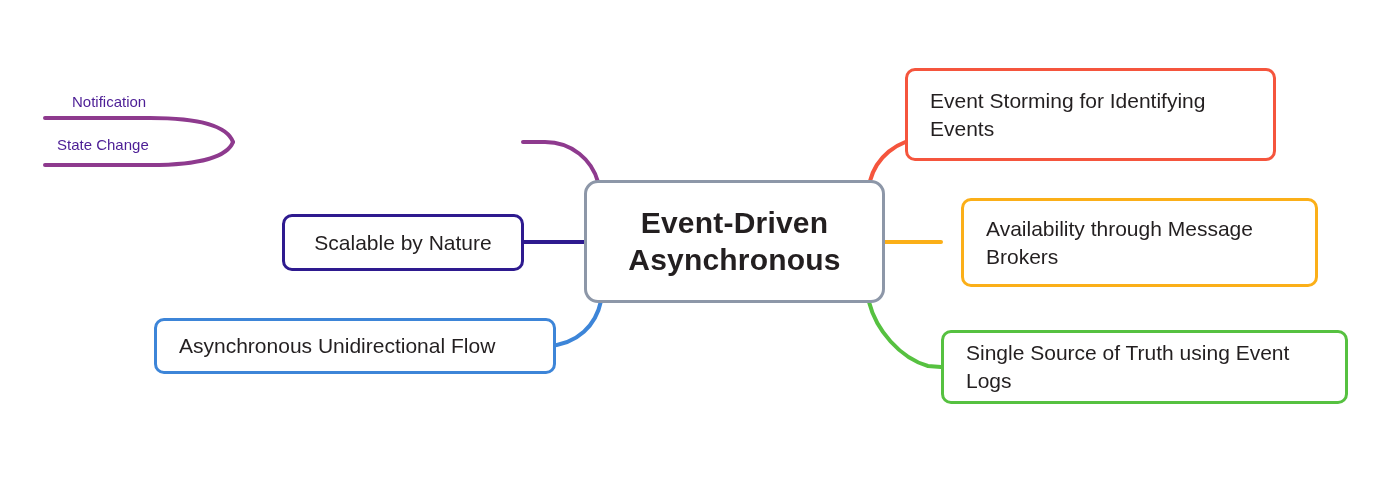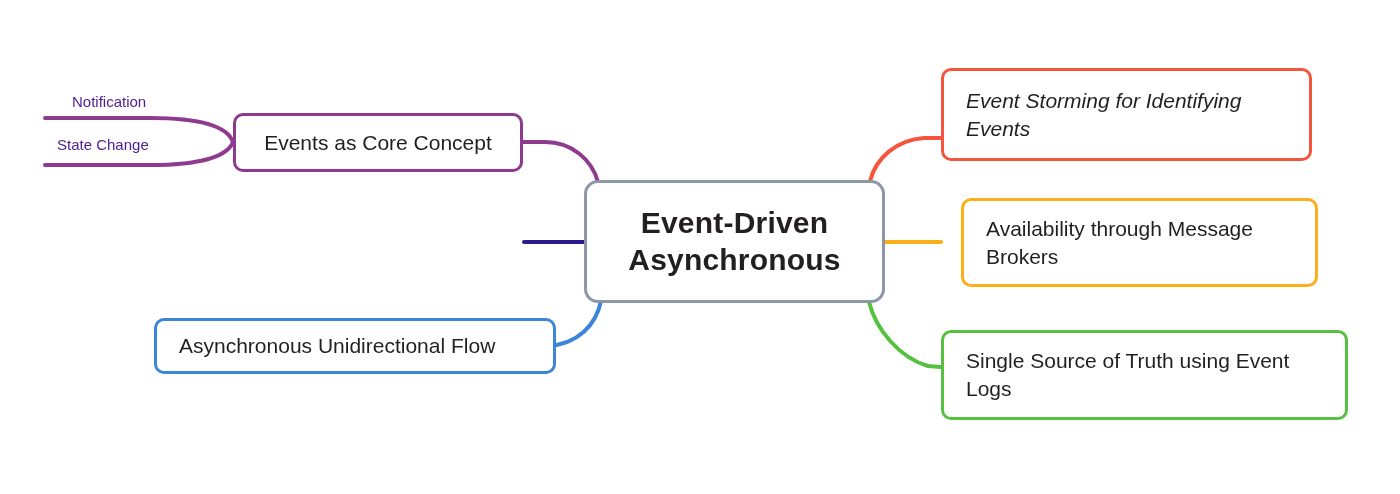--- a/index.html
+++ b/index.html
@@ -93,47 +93,46 @@
     border-color: #3d85d8;
     padding: 0 22px;
     justify-content: flex-start;
     text-align: left;
     font-size: 21px;
     margin-left: 31px;
   }
 
   
   .n-storming {
-    left: 941px;
+    left: 905px;
     top: 68px;
     width: 371px;
     height: 93px;
     border-width: 3px;
     border-color: #f5553d;
     padding: 0 22px;
     font-size: 21px;
     line-height: 1.32;
-    font-style: italic;
   }
   .n-availability {
     left: 961px;
     top: 198px;
     width: 357px;
     height: 89px;
     border-width: 3px;
     border-color: #fbaf18;
     padding: 0 22px;
     font-size: 21px;
     line-height: 1.32;
   }
   .n-truth {
     left: 941px;
     top: 330px;
     width: 407px;
-    height: 90px;
+    height: 74px;
     border-width: 3px;
     border-color: #56c140;
     padding: 0 22px;
     font-size: 21px;
     line-height: 1.32;
   }
 
   
   .leaf-label {
     position: absolute;
@@ -170,24 +169,24 @@
     <path d="M 870 181 C 876 158 896 140 924 138 L 941 138" fill="none" stroke="#f5553d" stroke-width="4" stroke-linecap="round"></path>
 
     <path d="M 884 242 L 941 242" fill="none" stroke="#fbaf18" stroke-width="4" stroke-linecap="round"></path>
 
     <path d="M 869 302 C 876 330 900 358 928 366 L 941 367" fill="none" stroke="#56c140" stroke-width="4" stroke-linecap="round"></path>
   </svg>
 
   <div class="leaf-label leaf-notification">Notification</div>
   <div class="leaf-label leaf-state-change">State Change</div>
 
-  <div class="node n-events">
-    <span class="node-text">Events as Core Concept</span>
-  </div>
-
+
+  <div class="node n-scalable">
+    <span class="node-text">Scalable by Nature</span>
+  </div>
 
   <div class="node n-async">
     <span class="node-text">Asynchronous Unidirectional Flow</span>
   </div>
 
   <div class="node root">
     <span class="node-text">Event-Driven Asynchronous</span>
   </div>
 
   <div class="node n-storming">

